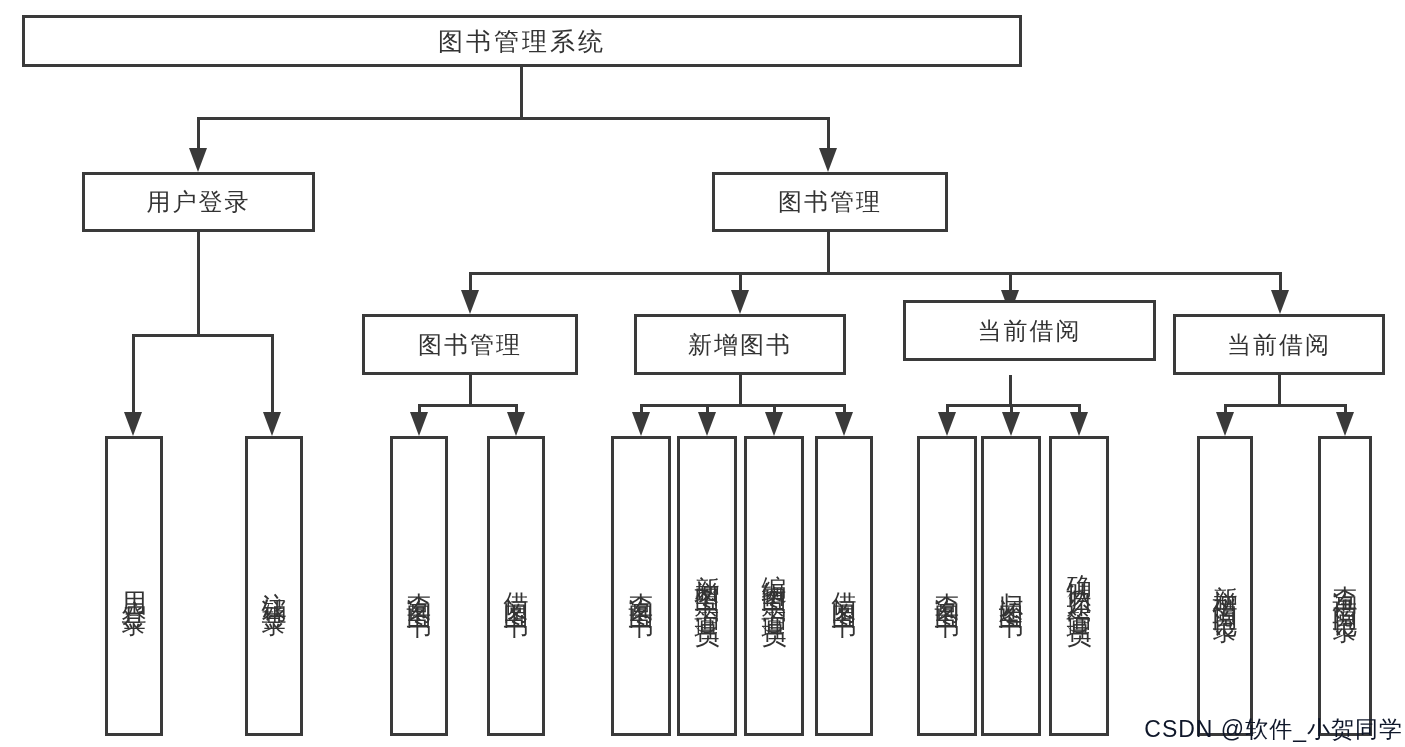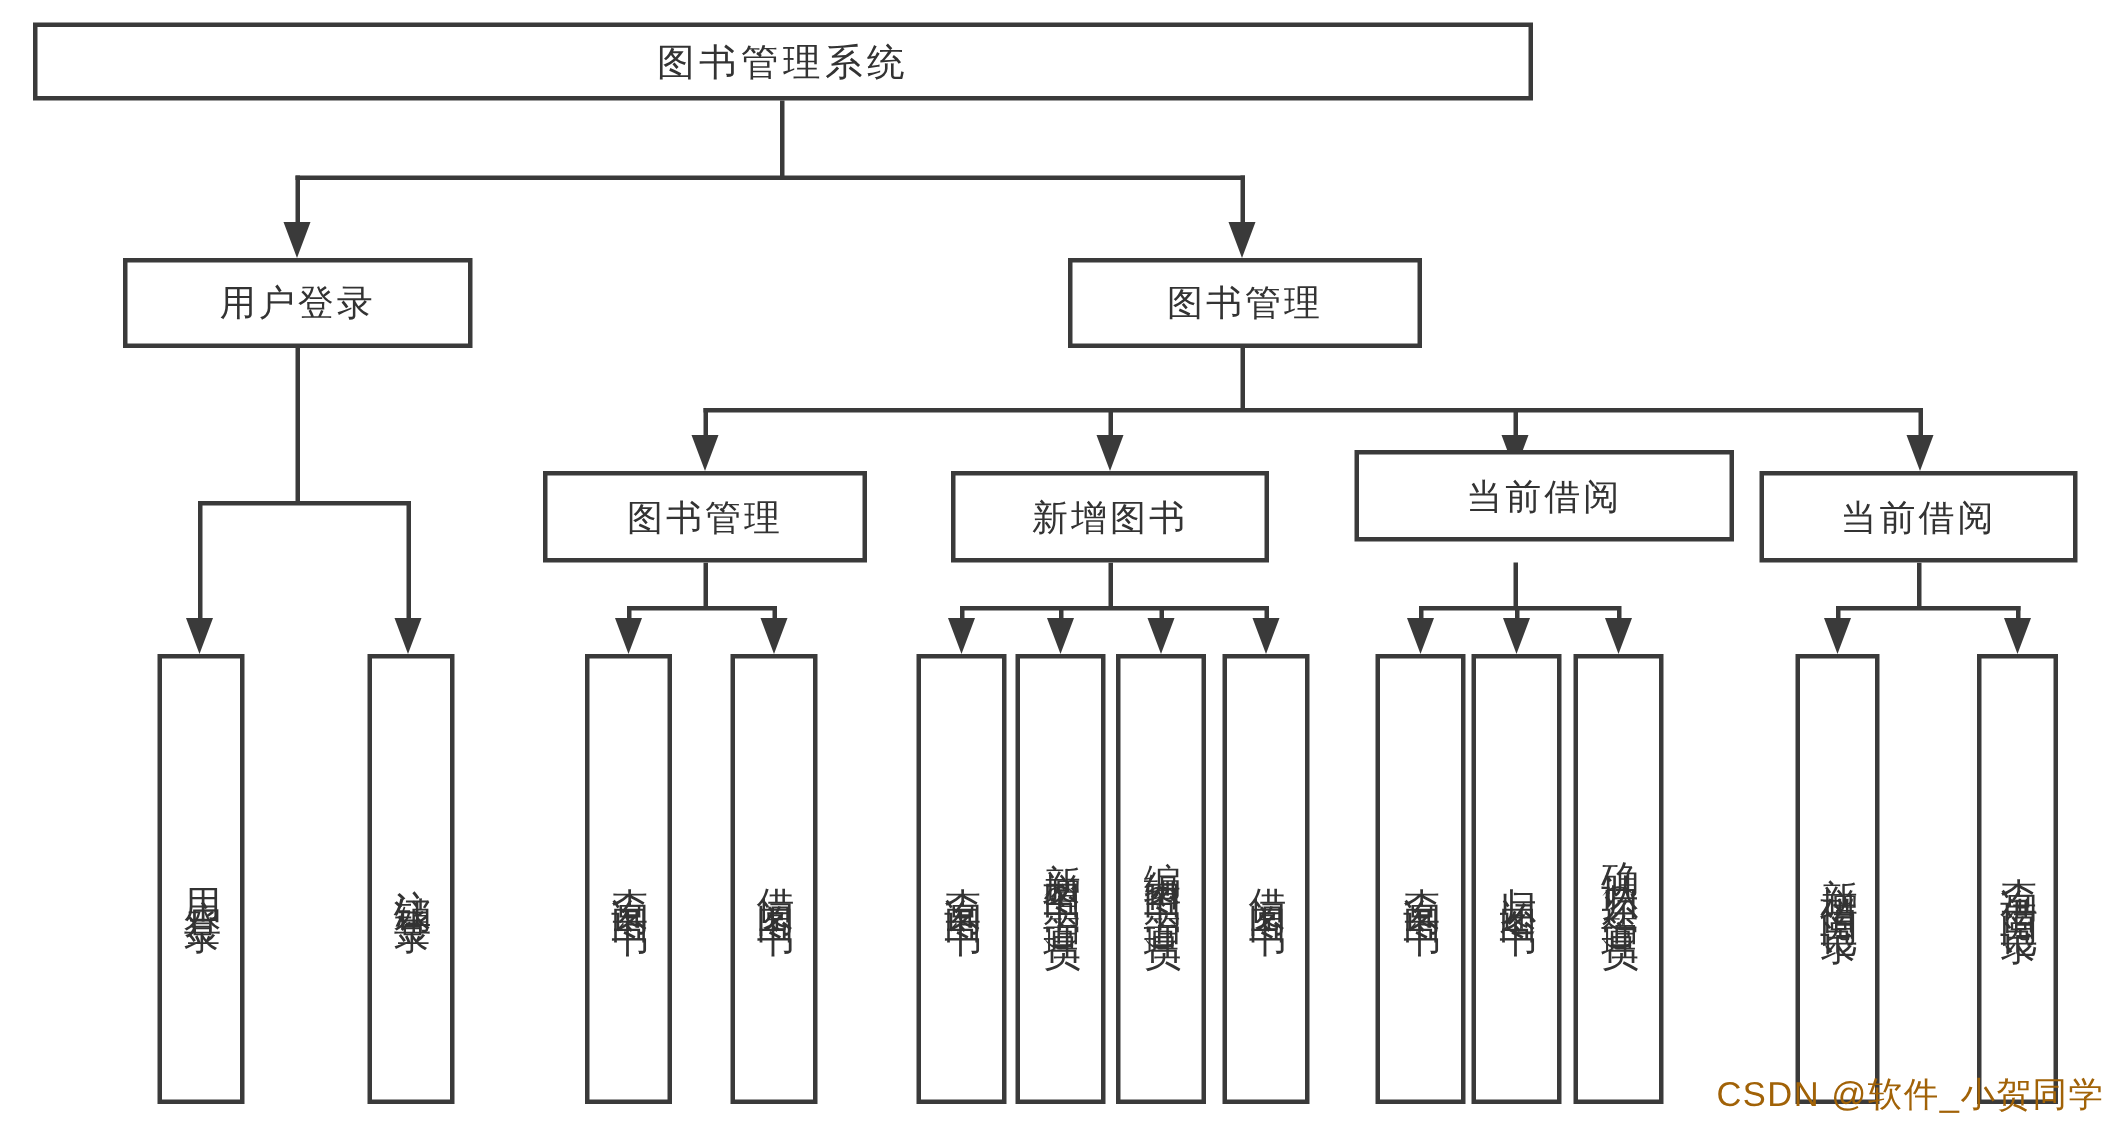--- a/index.html
+++ b/index.html
@@ -40,21 +40,21 @@
     border-right: 9px solid transparent;
     border-top: 24px solid #3a3a3a;
     z-index: 1;
   }
   .watermark {
     position: absolute;
     right: 2px;
     top: 714px;
     font-size: 23px;
     letter-spacing: 1px;
-    color: #a16207;
+    color: #0f172a;
     z-index: 9;
     white-space: nowrap;
   }
 </style>
 </head>
 <body>
 
 <div class="stage">
 
   <div class="vline" style="left:520px;top:66px;height:52px"></div>

